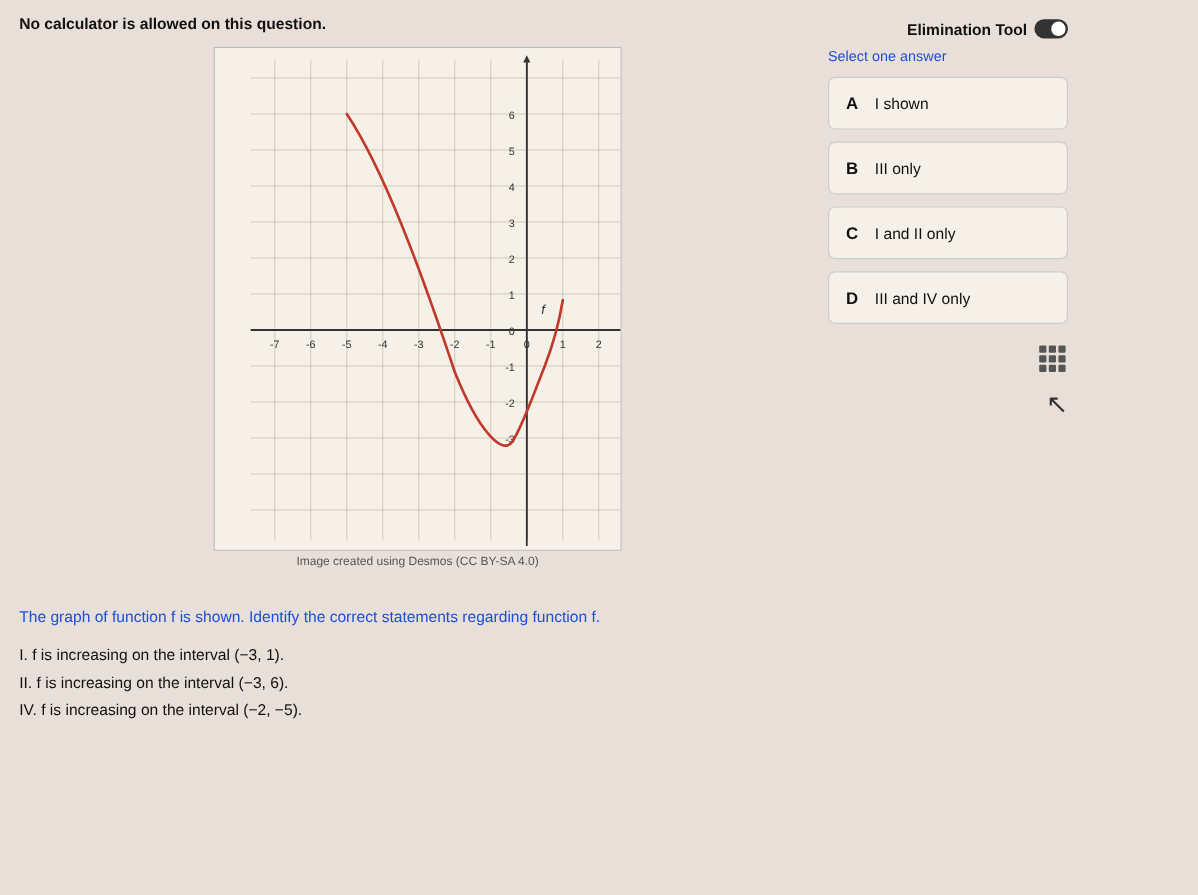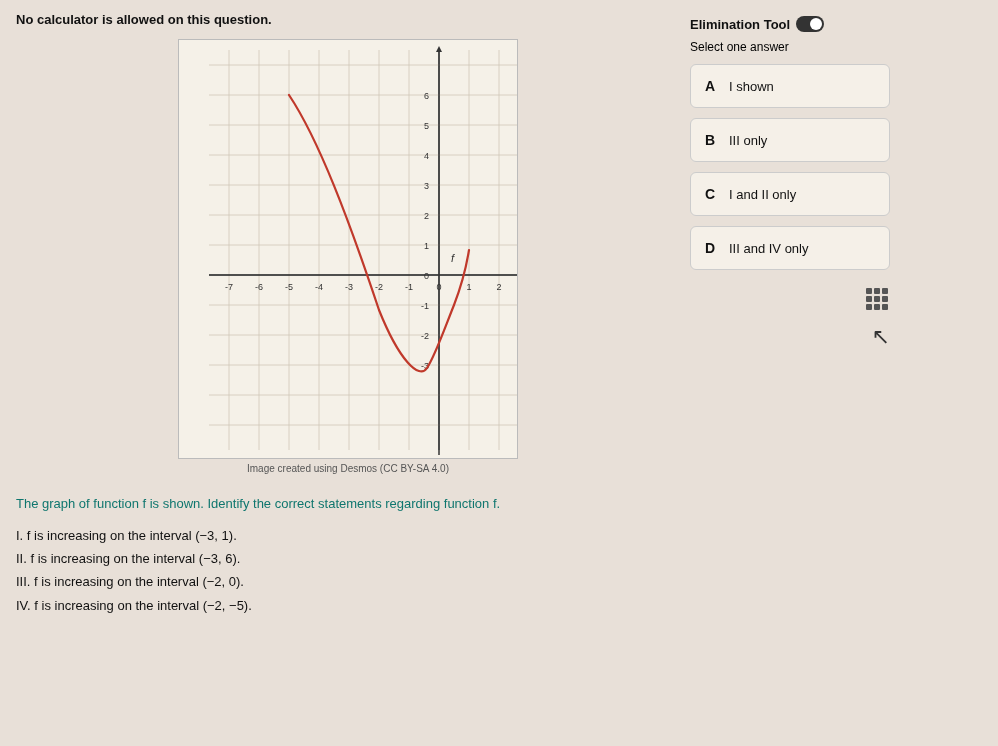--- a/index.html
+++ b/index.html
@@ -60,41 +60,42 @@
 
     .graph-caption {
       font-size: 10px;
       color: #555;
       margin-top: 4px;
       text-align: left;
     }
 
     .question-text {
       font-size: 13px;
-      color: #0f766e;
-      margin-top: 12px;
+      color: #1d4ed8;
+      margin-top: 22px;
       line-height: 1.5;
     }
 
     .statements {
       font-size: 13px;
       color: #111;
       line-height: 1.8;
       margin-top: 2px;
     }
 
     
     .elimination-tool {
       display: flex;
       align-items: center;
       gap: 6px;
       font-size: 13px;
       font-weight: bold;
       color: #111;
       margin-bottom: 2px;
+      justify-content: flex-end;
     }
 
     .toggle-circle {
       width: 28px;
       height: 16px;
       background: #333;
       border-radius: 8px;
       position: relative;
       display: inline-block;
     }
@@ -104,21 +105,21 @@
       height: 12px;
       background: white;
       border-radius: 50%;
       position: absolute;
       top: 2px;
       right: 2px;
     }
 
     .select-one {
       font-size: 12px;
-      color: #000000;
+      color: #1d4ed8;
       margin-bottom: 4px;
     }
 
     .answer-option {
       background: #f5f0e8;
       border: 1px solid #ccc;
       border-radius: 6px;
       padding: 10px 14px;
       display: flex;
       align-items: center;
@@ -234,21 +235,20 @@
         </svg>
       </div>
       <div class="graph-caption">Image created using Desmos (CC BY-SA 4.0)</div>
     </div>
 
     <div class="question-text">The graph of function f is shown. Identify the correct statements regarding function f.</div>
 
     <div class="statements">
       <div>I.  f is increasing on the interval (−3, 1).</div>
       <div>II.  f is increasing on the interval (−3, 6).</div>
-      <div>III.  f is increasing on the interval (−2, 0).</div>
       <div>IV.  f is increasing on the interval (−2, −5).</div>
     </div>
   </div>
 
   <div class="right-panel">
     <div class="elimination-tool">
       <span>Elimination Tool</span>
       <span class="toggle-circle"></span>
     </div>
     <div class="select-one">Select one answer</div>

